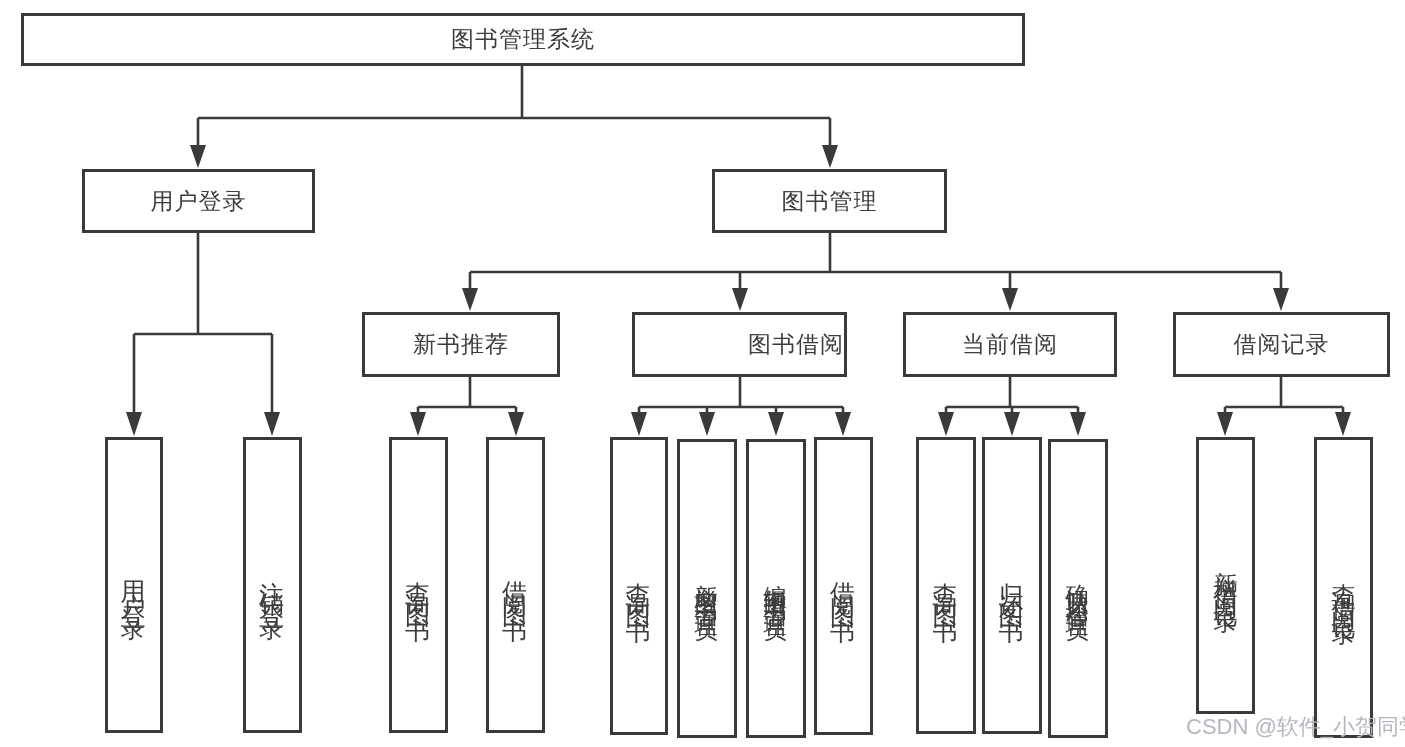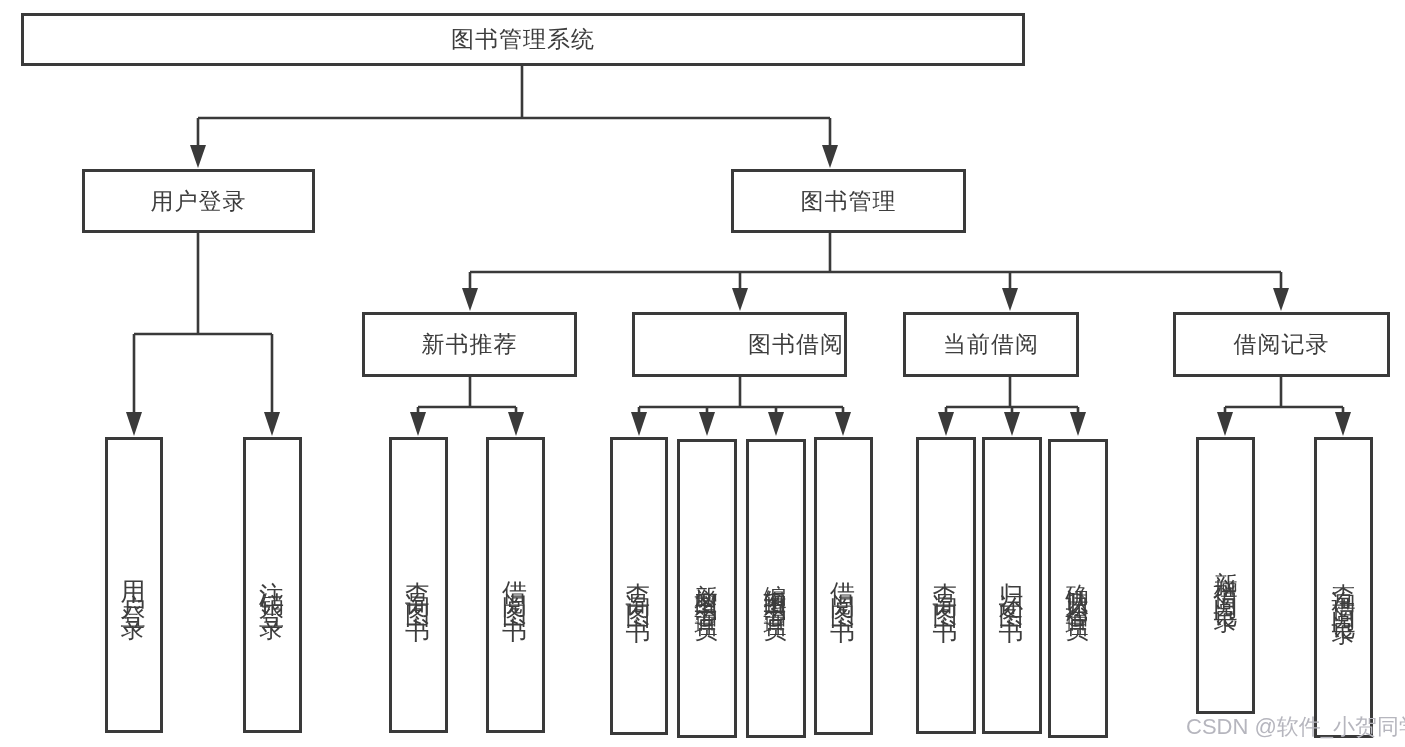--- a/index.html
+++ b/index.html
@@ -71,31 +71,31 @@
     </g>
   </svg>
 
   <div class="box h" style="left:21px; top:13px; width:1004px; height:53px;">
     <span>图书管理系统</span>
   </div>
 
   <div class="box h" style="left:82px; top:169px; width:233px; height:64px;">
     <span>用户登录</span>
   </div>
-  <div class="box h" style="left:731px; top:169px; width:235px; height:64px;">
+  <div class="box h" style="left:712px; top:169px; width:235px; height:64px;">
     <span>图书管理</span>
   </div>
 
-  <div class="box h" style="left:362px; top:312px; width:215px; height:65px;">
+  <div class="box h" style="left:362px; top:312px; width:198px; height:65px;">
     <span>新书推荐</span>
   </div>
   <div class="box h" style="left:632px; top:312px; width:215px; height:65px;justify-content:flex-end;">
     <span>图书借阅</span>
   </div>
-  <div class="box h" style="left:903px; top:312px; width:176px; height:65px;">
+  <div class="box h" style="left:903px; top:312px; width:214px; height:65px;">
     <span>当前借阅</span>
   </div>
   <div class="box h" style="left:1173px; top:312px; width:217px; height:65px;">
     <span>借阅记录</span>
   </div>
 
   <div class="box v" style="left:105px; top:437px; width:58px; height:296px;">
     <span>用户登录</span>
   </div>
   <div class="box v" style="left:243px; top:437px; width:59px; height:296px;">

